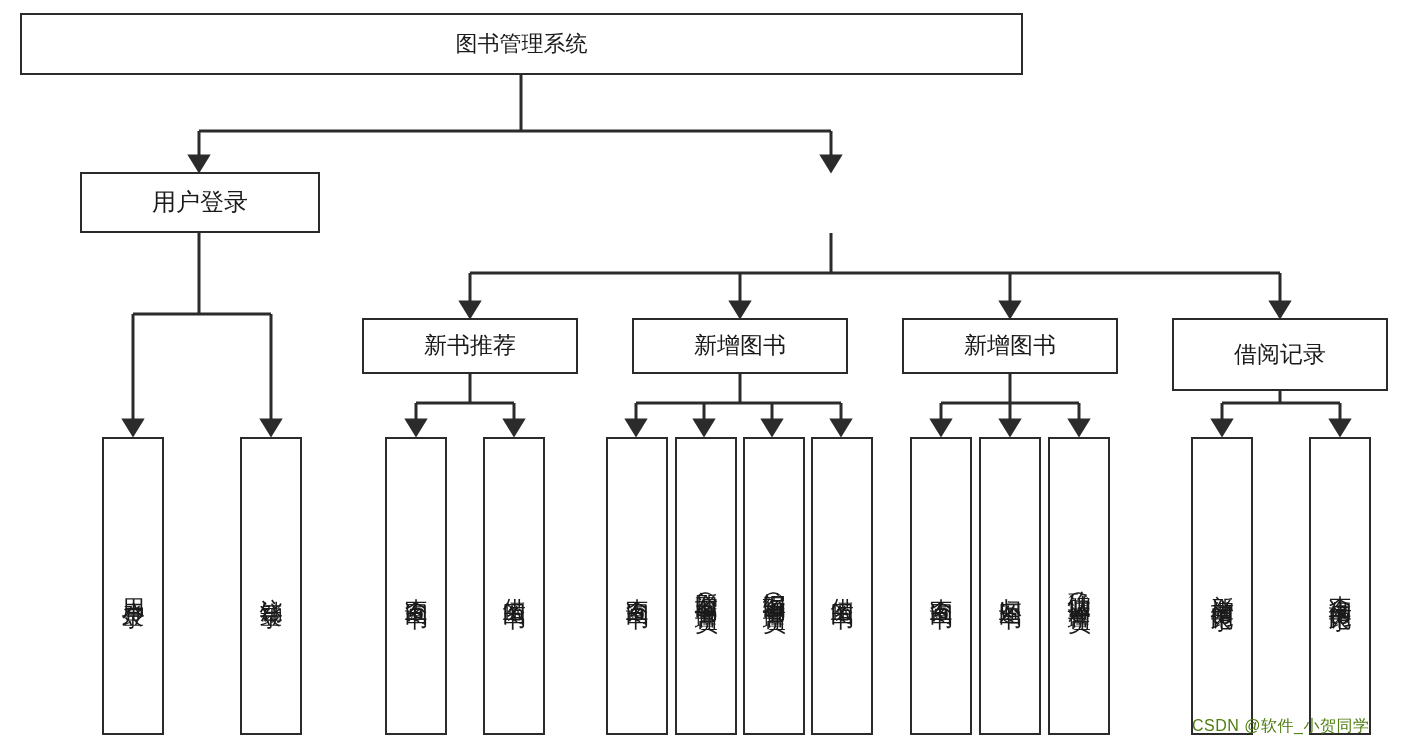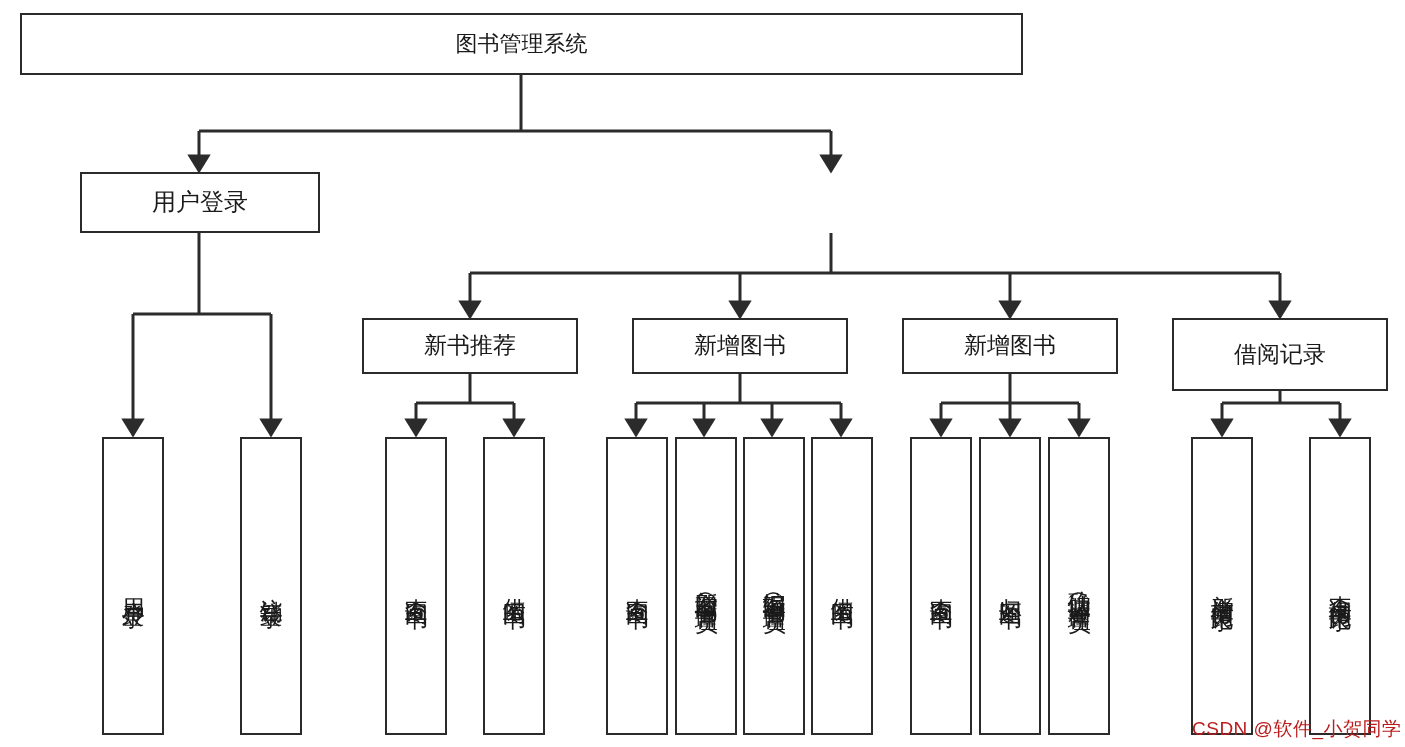--- a/index.html
+++ b/index.html
@@ -60,22 +60,22 @@
   .node.leaf .node-label {
     writing-mode: vertical-rl;
     text-orientation: upright;
     font-size: 23px;
     letter-spacing: 3px;
     line-height: 1.1;
     white-space: nowrap;
   }
   #watermark {
     position: absolute;
-    color: #b91c1c;
-    font-size: 19px;
+    color: #4d7c0f;
+    font-size: 16px;
     letter-spacing: 0.5px;
     white-space: nowrap;
     user-select: none;
   }
 </style>
 </head>
 <body>
 
 <div id="diagram-root">
 

